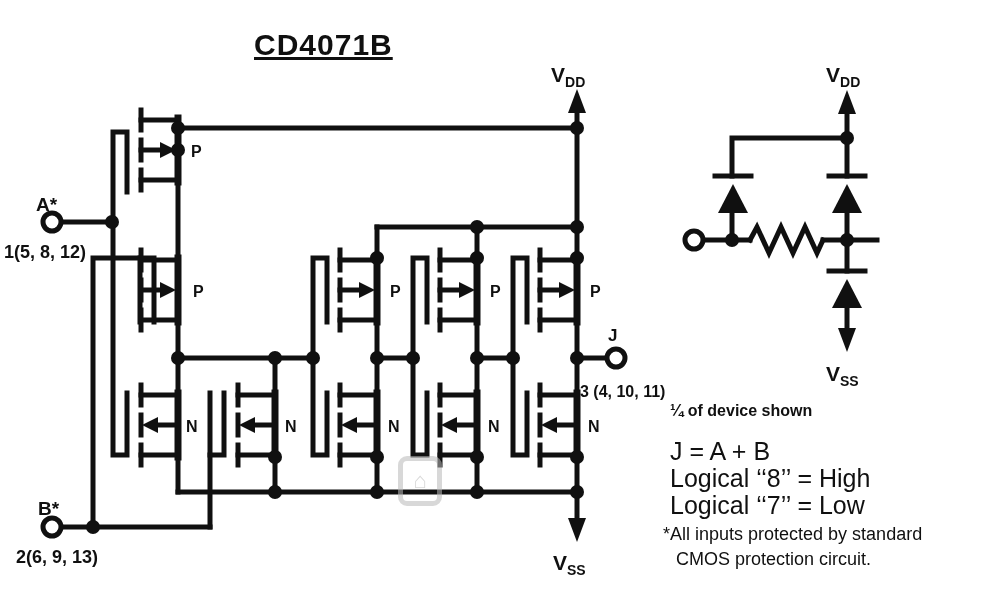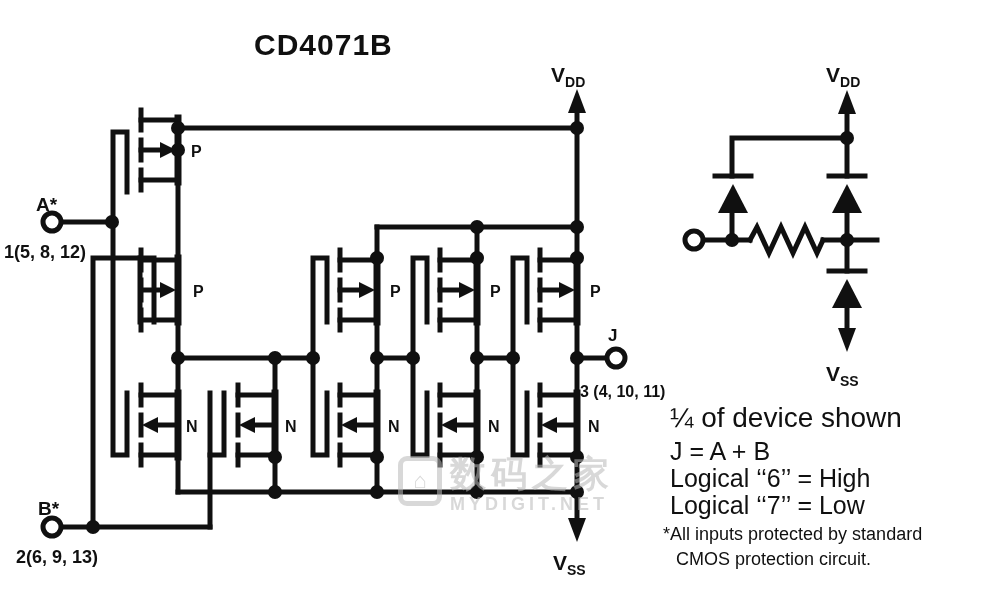--- a/index.html
+++ b/index.html
@@ -1,23 +1,23 @@
 <!DOCTYPE html>
 <html><head>
 <meta charset="utf-8">
 <style>
   html,body{margin:0;padding:0;}
   body{width:1000px;height:610px;position:relative;background:#ffffff;overflow:hidden;
        font-family:"Liberation Sans", sans-serif;color:#101010;}
   #stage{position:absolute;left:0;top:0;width:1000px;height:610px;}
   svg{position:absolute;left:0;top:0;}
   .abs{position:absolute;white-space:nowrap;}
-  #title{left:254px;top:28px;font-size:30px;font-weight:bold;letter-spacing:1px;}
+  #title{left:254px;top:28px;font-size:30px;font-weight:bold;letter-spacing:1px;text-decoration:underline;}
   .note{left:670px;font-size:25px;}
-  #note-fraction{top:402px;font-weight:normal;font-size:28px;}
+  #note-fraction{top:402px;font-weight:bold;font-size:16px;}
   #note-equation{top:437px;}
   #note-logic1{top:464px;}
   #note-logic0{top:491px;}
   #note-protect1{left:663px;top:524px;font-size:18px;}
   #note-protect2{left:676px;top:549px;font-size:18px;}
   #watermark{left:398px;top:456px;opacity:0.55;color:#b9b9b9;display:flex;align-items:flex-start;}
   #wm-icon{width:34px;height:40px;border:5px solid #b9b9b9;border-radius:9px;
            display:flex;align-items:center;justify-content:center;font-size:22px;font-weight:bold;}
   #wm-texts{margin-left:8px;line-height:1;}
   #wm-cn{font-size:36px;font-weight:bold;letter-spacing:5px;}
@@ -257,25 +257,21 @@
         <text x="553" y="570" fill="#101010" font-size="21" font-weight="bold" font-family="&quot;Liberation Sans&quot;, sans-serif"><tspan>V</tspan><tspan dy="5" font-size="14">SS</tspan></text>
         <text x="826" y="82" fill="#101010" font-size="21" font-weight="bold" font-family="&quot;Liberation Sans&quot;, sans-serif"><tspan>V</tspan><tspan dy="5" font-size="14">DD</tspan></text>
         <text x="826" y="381" fill="#101010" font-size="21" font-weight="bold" font-family="&quot;Liberation Sans&quot;, sans-serif"><tspan>V</tspan><tspan dy="5" font-size="14">SS</tspan></text>
       </g>
     </svg>
 
   <div id="title" class="abs">CD4071B</div>
 
   <div id="note-fraction" class="abs note">¼ of device shown</div>
   <div id="note-equation" class="abs note">J  =  A + B</div>
-  <div id="note-logic1" class="abs note">Logical ‘‘6’’  =  High</div>
+  <div id="note-logic1" class="abs note">Logical ‘‘8’’  =  High</div>
   <div id="note-logic0" class="abs note">Logical ‘‘7’’  =  Low</div>
   <div id="note-protect2" class="abs note">CMOS protection circuit.</div>
   <div id="note-protect1" class="abs note">*All inputs protected by standard</div>
 
   <div id="watermark" class="abs">
     <div id="wm-icon">⌂</div>
-    <div id="wm-texts">
-      <div id="wm-cn">数码之家</div>
-      <div id="wm-en">MYDIGIT.NET</div>
-    </div>
   </div>
 </div>
 
 </body></html>

